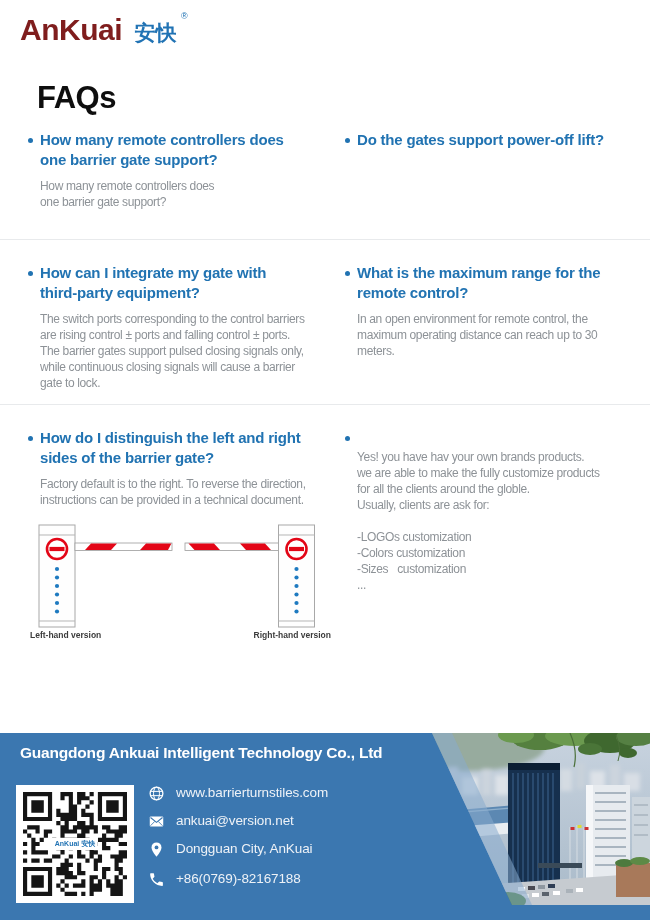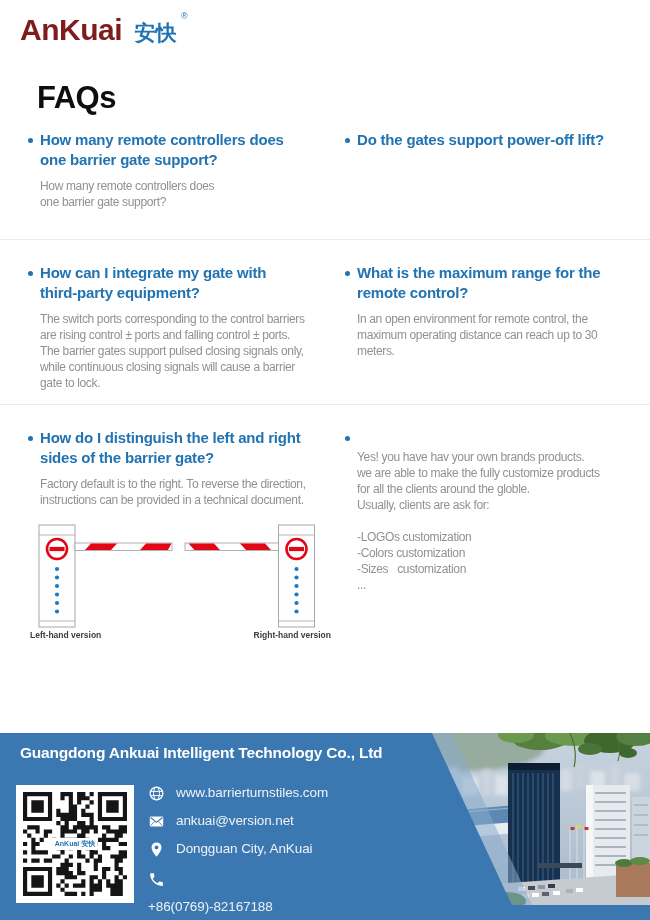--- a/index.html
+++ b/index.html
@@ -30,21 +30,21 @@
   .footer-navy{position:absolute;left:0;bottom:0;width:650px;height:15px;background:#1c3a5f;z-index:3;}
   .footer-photo{position:absolute;right:0;top:0;width:230px;height:172px;z-index:1;}
   .footer-title{position:absolute;left:20px;top:11px;z-index:2;color:#ffffff;font-size:15.5px;
     font-weight:700;letter-spacing:-0.2px;white-space:nowrap;}
   .qr{position:absolute;left:16px;top:52px;width:118px;height:118px;background:#ffffff;z-index:2;
     display:flex;align-items:center;justify-content:center;}
   .qr-label{position:absolute;left:50%;top:50%;transform:translate(-50%,-50%);background:#ffffff;
     color:#2173b4;font-size:7px;font-weight:700;padding:1px 3px;white-space:nowrap;}
   .contacts{position:absolute;left:148px;top:52px;z-index:2;}
   .contact-row{display:flex;gap:11px;height:20px;margin-bottom:8px;}
-  .contact-row:last-child{margin-top:10px;flex-direction:column;}
+  .contact-row:last-child{margin-top:10px;}
   .contact-row .cicon{flex:0 0 auto;width:17px;height:17px;}
   .contact-text{color:#eef2f7;font-size:13.5px;letter-spacing:-0.1px;white-space:nowrap;}
 </style>
 </head>
 <body>
 
 <div class="page">
 
   <div class="logo">
     <span class="logo-en">AnKuai</span>

